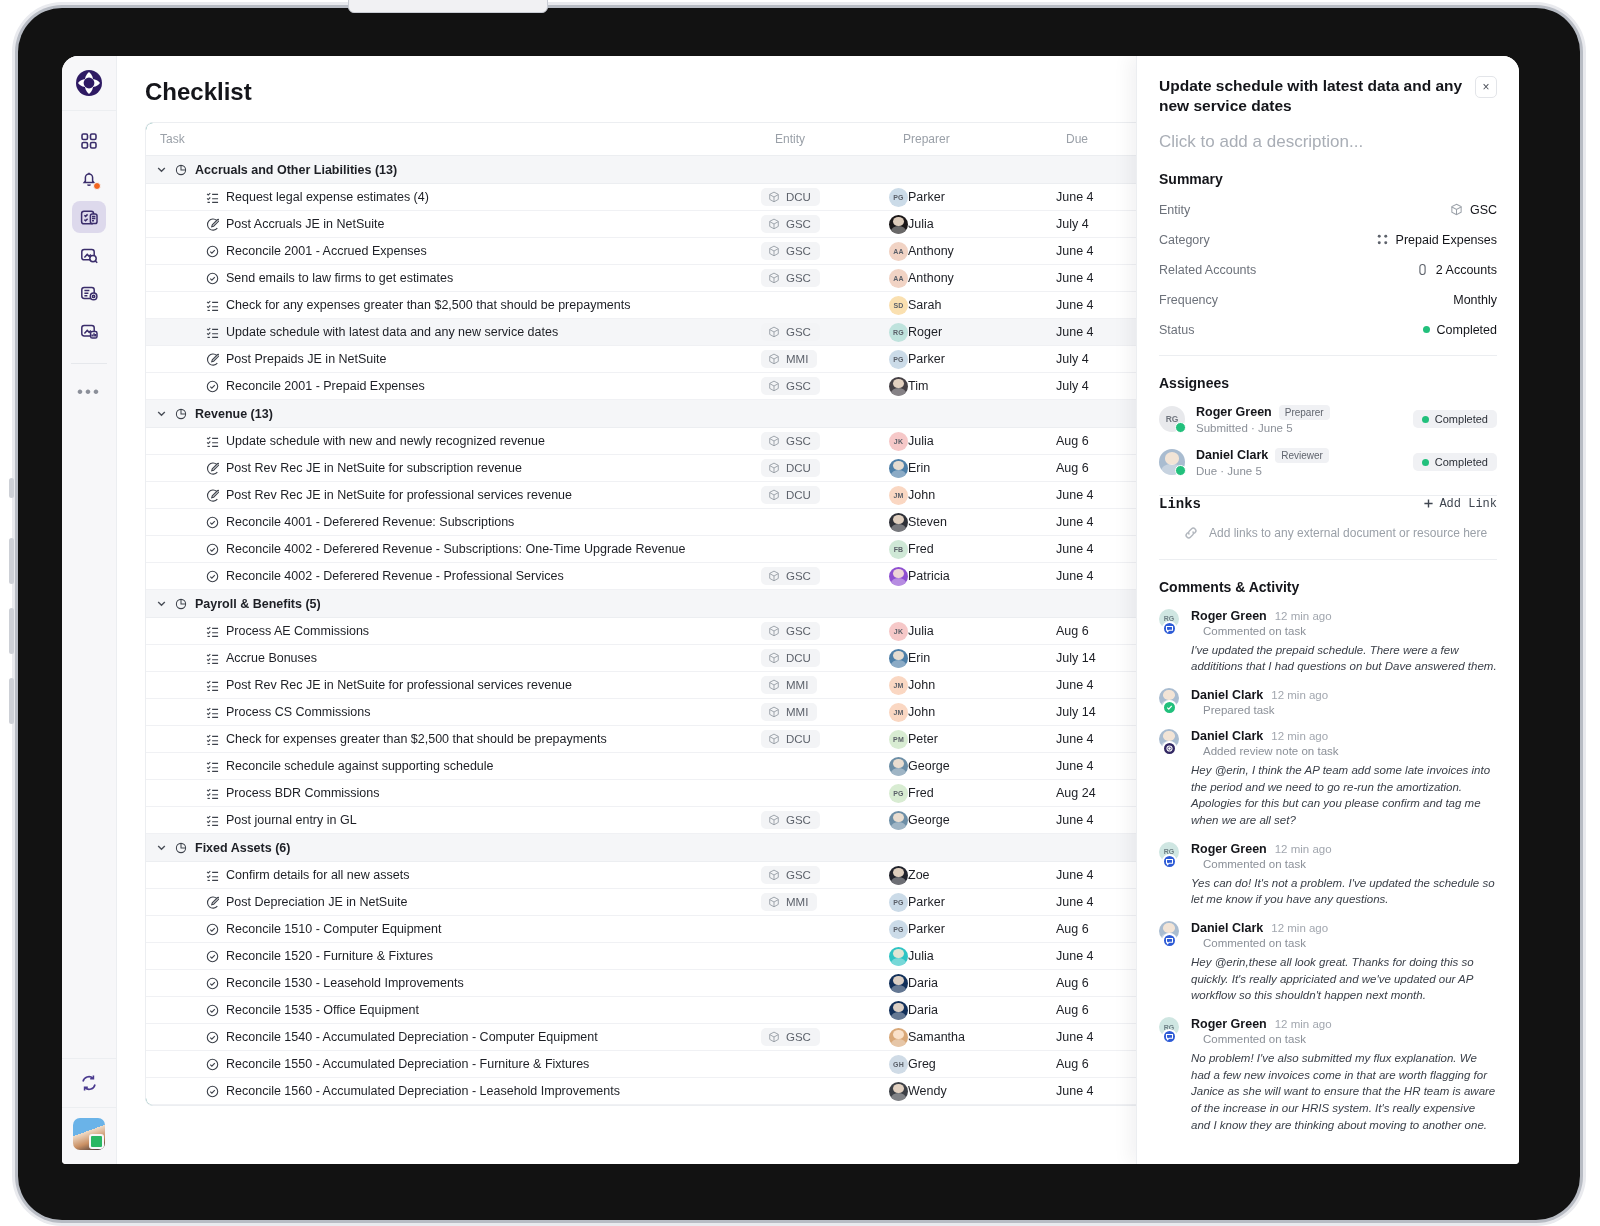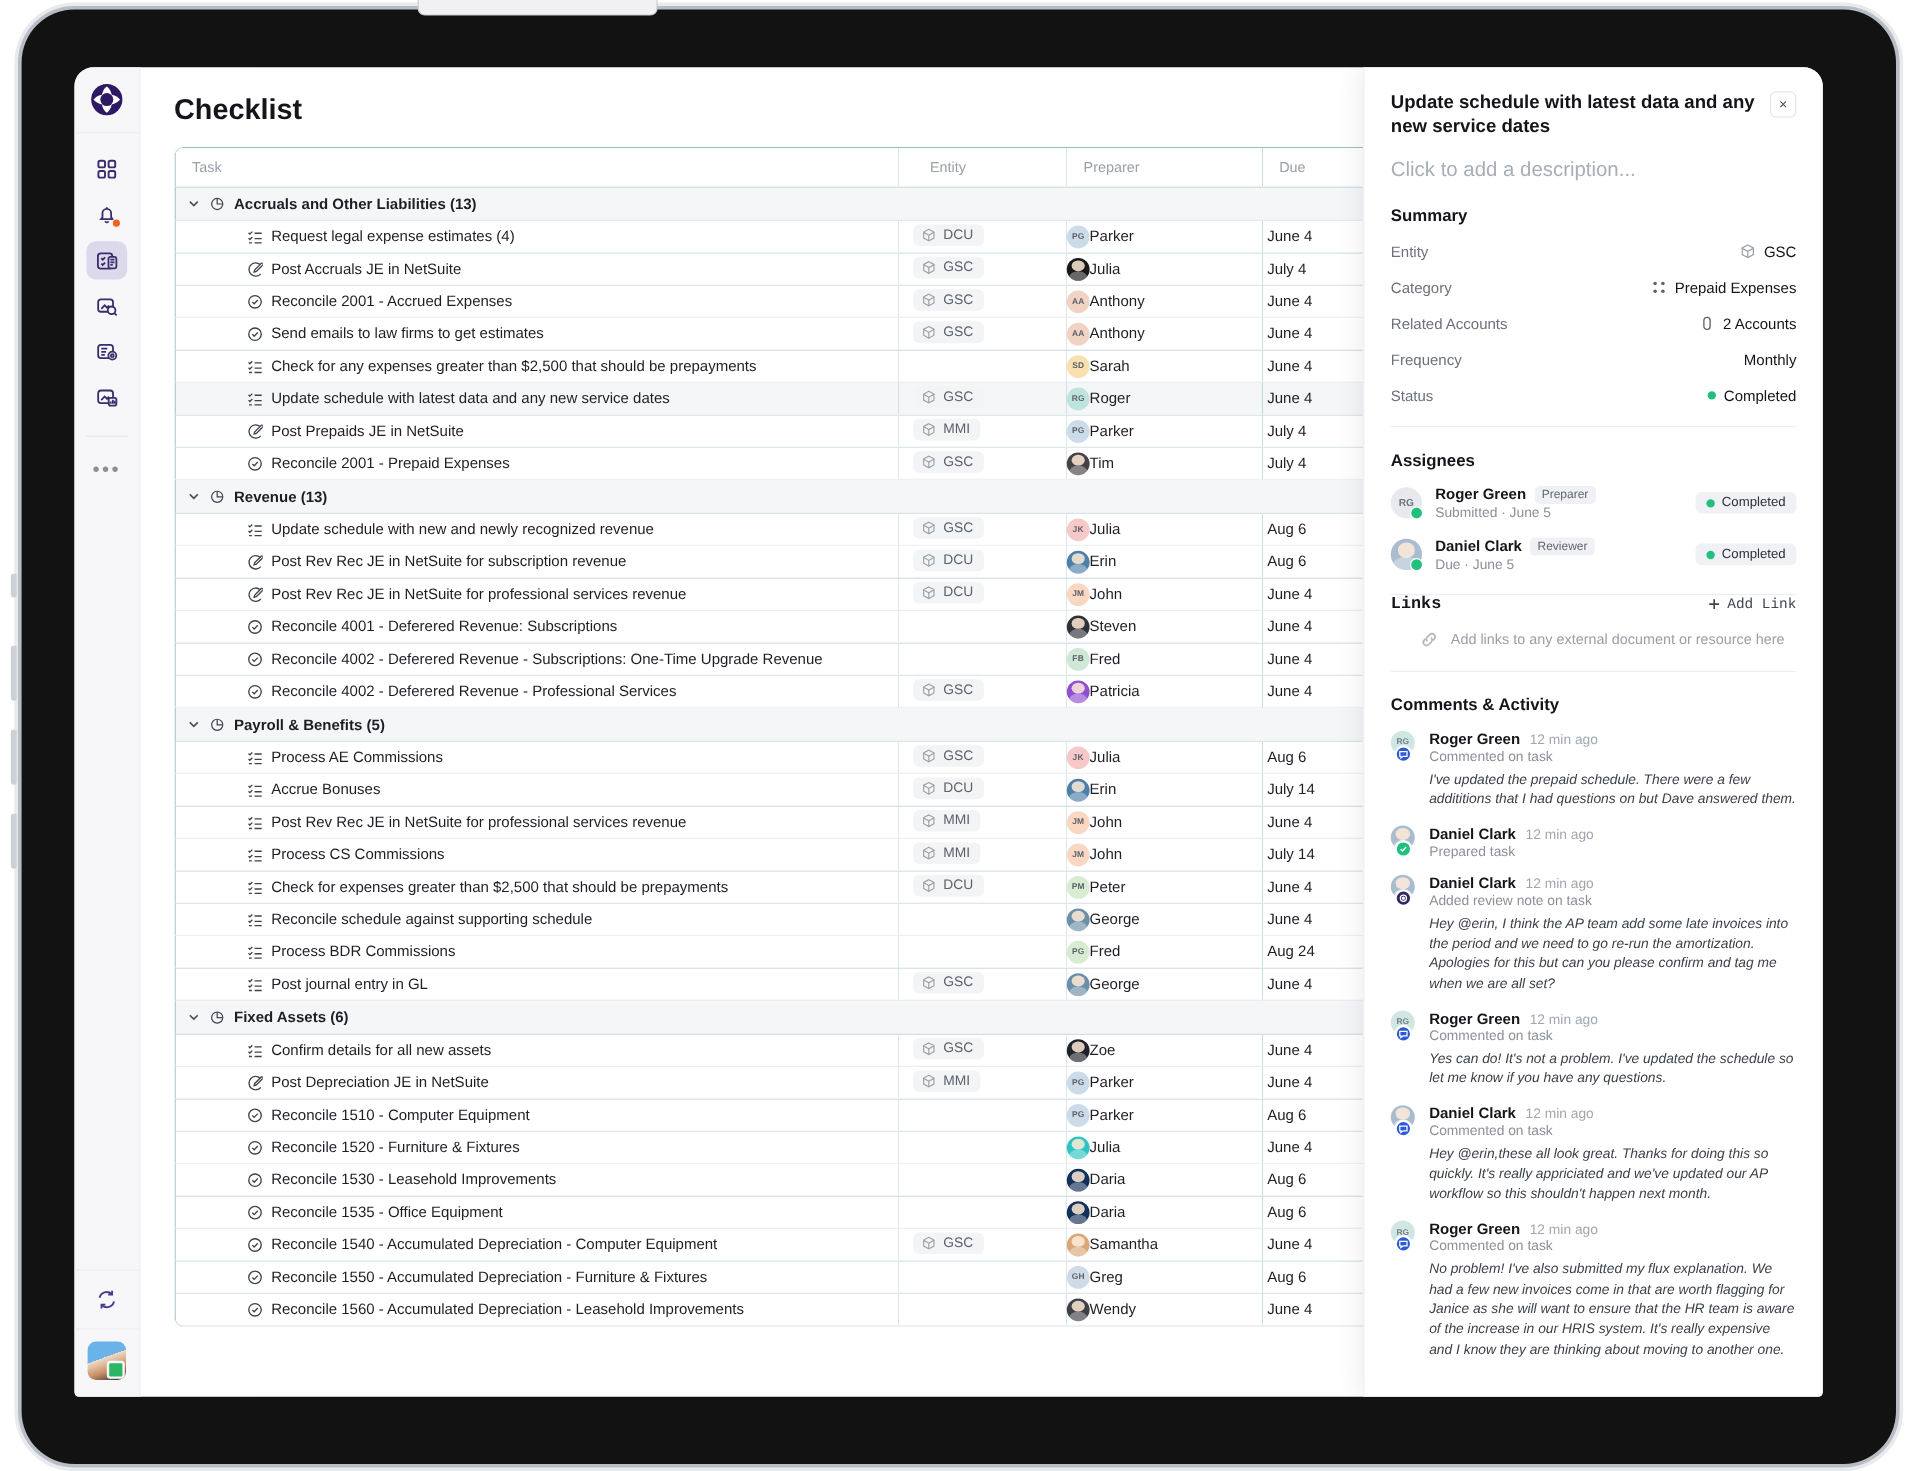--- a/index.html
+++ b/index.html
@@ -215,21 +215,21 @@
 
   .activity{margin-top:14px;}
   .act-item{display:flex;gap:10px;margin-top:13px;}
   .act-ava-wrap{position:relative;width:22px;flex:0 0 22px;}
   .act-ava{width:20px;height:20px;border-radius:50%;overflow:hidden;display:flex;align-items:center;justify-content:center;font-size:7px;font-weight:bold;color:#6d7f85;}
   .act-badge{position:absolute;left:3px;top:12px;width:15px;height:15px;border-radius:50%;display:flex;align-items:center;justify-content:center;border:2px solid #fff;}
   .act-body{flex:1;min-width:0;}
   .act-top{display:flex;align-items:baseline;gap:8px;}
   .act-name{font-size:12.5px;font-weight:bold;color:#14151a;}
   .act-time{font-size:11.5px;color:#a2a7af;}
-  .act-action{font-size:11.5px;color:#8b9098;margin-top:2px;}
+  .act-action{font-size:11.5px;color:#8b9098;margin-top:2px;margin-left:12px;}
   .act-text{font-size:11.5px;color:#3b4049;font-style:italic;line-height:1.45;margin-top:5px;}
 
   svg { display:block; }
 </style>
 </head>
 <body>
 
 <div class="device">
   <div class="device-notch"></div>
   <div class="side-btn sb1"></div>

